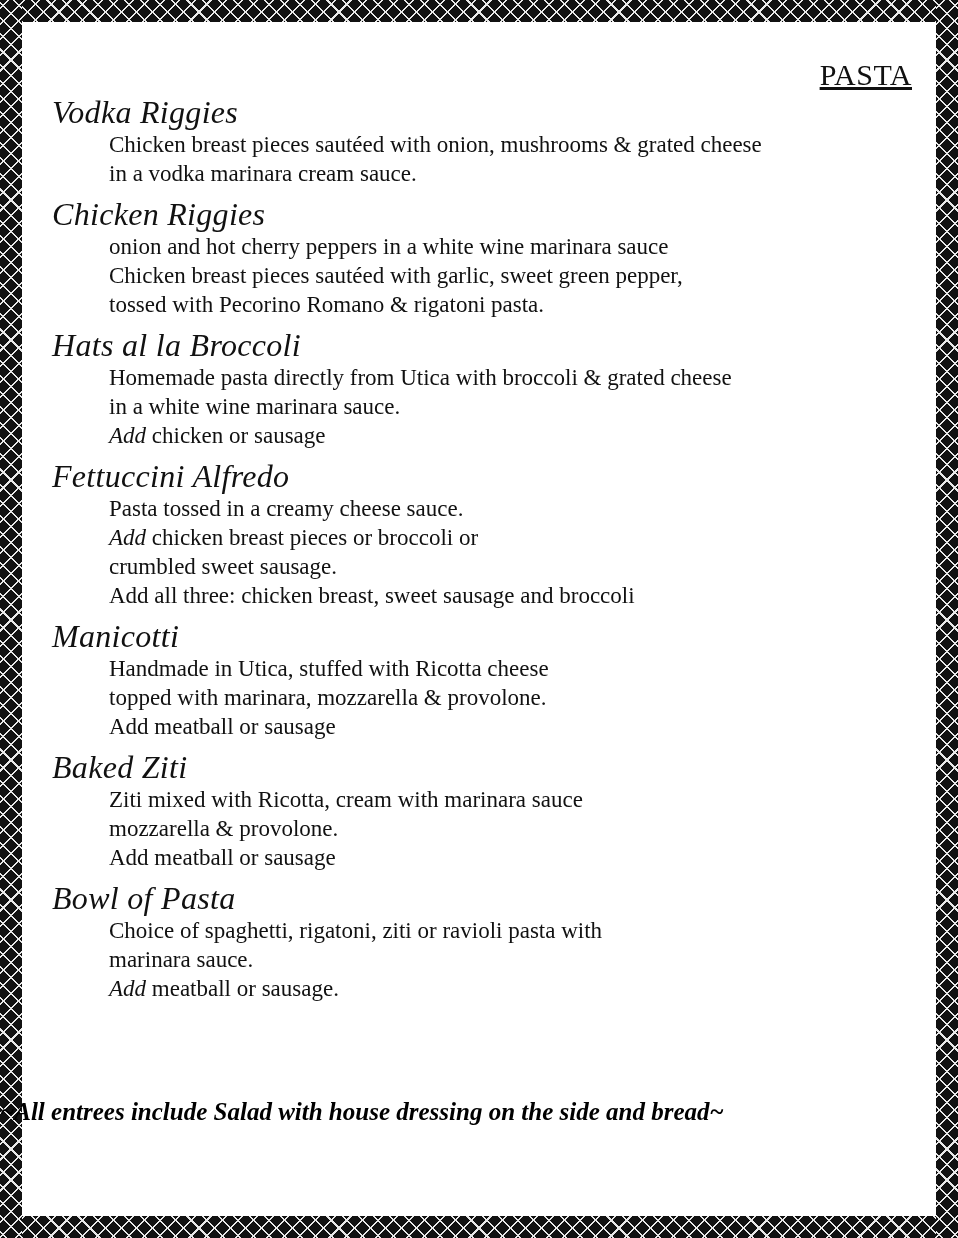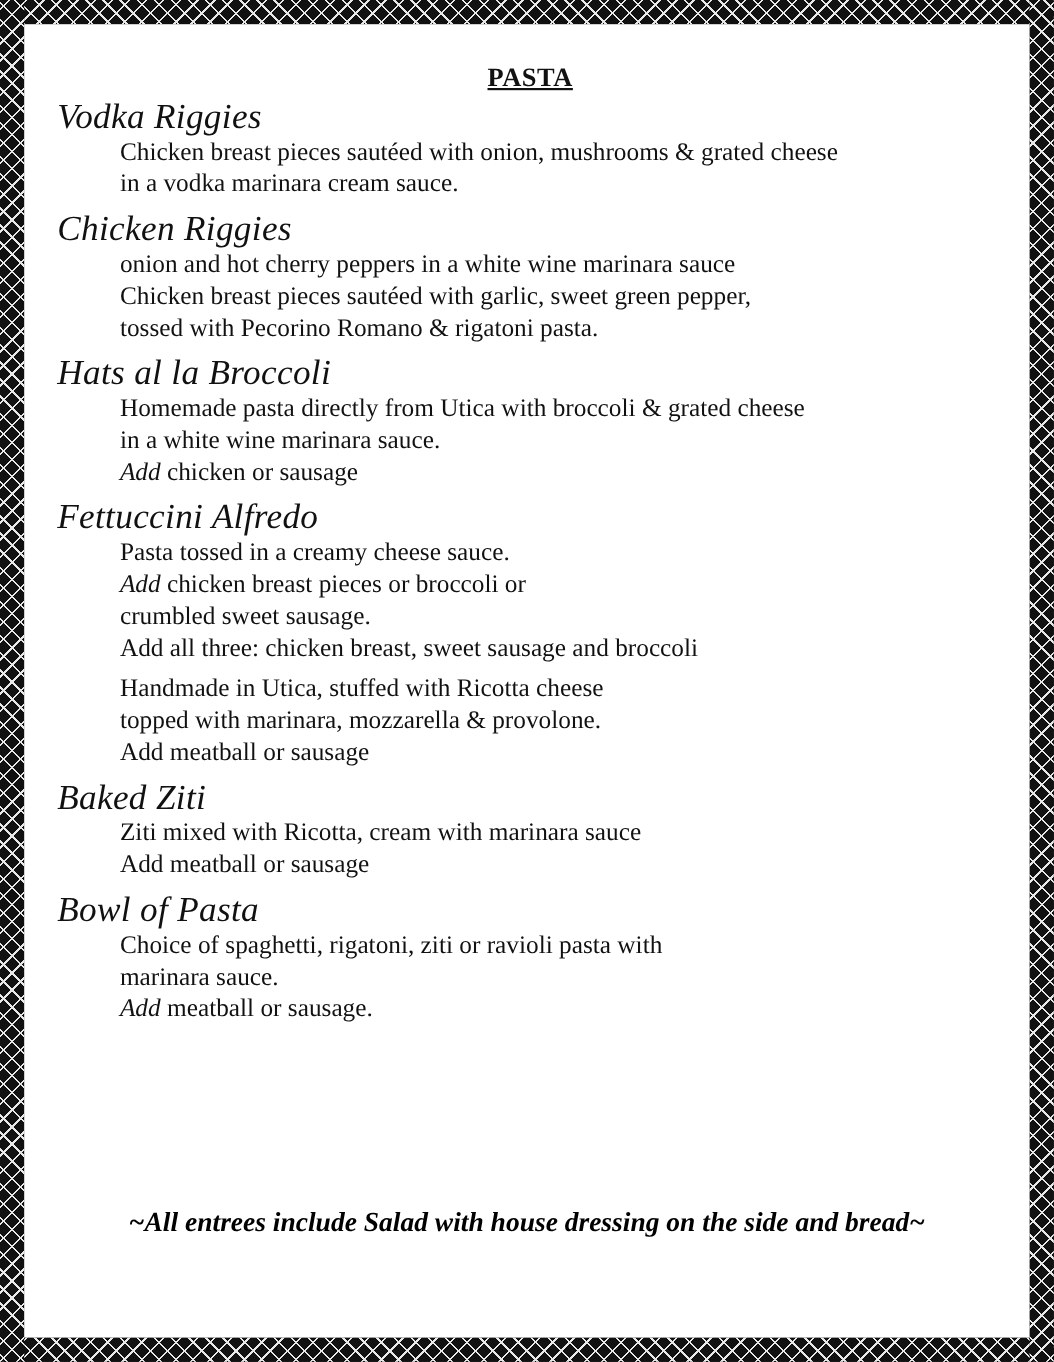--- a/index.html
+++ b/index.html
@@ -20,37 +20,37 @@
   .knot.right { right: 0; top: 0; width: 22px; height: 1238px; }
   .inner {
     position: absolute; left: 22px; top: 22px; right: 22px; bottom: 22px;
     background: #fff;
   }
   .content {
     position: absolute; left: 52px; top: 52px; width: 860px;
     font-family: "DejaVu Serif", "Liberation Serif", serif; color: #111;
   }
   .section-title {
-    text-align: center; font-family: "Liberation Serif", serif; font-weight: bold;
-    font-size: 24px; text-decoration: underline; letter-spacing: 0.5px;
+    text-align: right; font-family: "Liberation Serif", serif; font-weight: normal;
+    font-size: 30px; text-decoration: underline; letter-spacing: 0.5px;
     margin: 6px 0 2px 0; padding-left: 0;
   }
   .item { margin-bottom: 8px; }
   .item-name {
     font-family: "Liberation Serif", serif; font-style: italic;
     font-size: 32px; line-height: 36px; letter-spacing: 0.3px;
   }
   .item-desc {
     font-family: "Liberation Serif", serif;
     font-size: 23px; line-height: 29px; padding-left: 57px;
   }
   .item-desc .line { display: block; white-space: nowrap; }
   .item-desc em { font-style: italic; }
   .footer {
-    position: absolute; left: 0; top: 1098px; width: 958px; text-align: center;
+    position: absolute; left: 0; top: 1098px; width: 958px; 
     font-family: "Liberation Serif", serif; font-style: italic; font-weight: bold;
     font-size: 25px;
   }
 </style>
 </head>
 <body>
 
 <div class="frame">
   <div class="knot top"></div>
   <div class="knot bottom"></div>
@@ -88,30 +88,32 @@
       <div class="item">
         <div class="item-name">Fettuccini Alfredo</div>
         <div class="item-desc">
           <span class="line"><span>Pasta tossed in a creamy cheese sauce.</span></span>
           <span class="line"><em>Add</em><span> chicken breast pieces or broccoli or</span></span>
           <span class="line"><span>crumbled sweet sausage.</span></span>
           <span class="line"><span>Add all three: chicken breast, sweet sausage and broccoli</span></span>
         </div>
       </div>
       <div class="item">
+        <div class="item-name">Manicotti</div>
         <div class="item-desc">
           <span class="line"><span>Handmade in Utica, stuffed with Ricotta cheese</span></span>
           <span class="line"><span>topped with marinara, mozzarella &amp; provolone.</span></span>
           <span class="line"><span>Add meatball or sausage</span></span>
         </div>
       </div>
       <div class="item">
         <div class="item-name">Baked Ziti</div>
         <div class="item-desc">
           <span class="line"><span>Ziti mixed with Ricotta, cream with marinara sauce</span></span>
+          <span class="line"><span>mozzarella &amp; provolone.</span></span>
           <span class="line"><span>Add meatball or sausage</span></span>
         </div>
       </div>
       <div class="item">
         <div class="item-name">Bowl of Pasta</div>
         <div class="item-desc">
           <span class="line"><span>Choice of spaghetti, rigatoni, ziti or ravioli pasta with</span></span>
           <span class="line"><span>marinara sauce.</span></span>
           <span class="line"><em>Add</em><span> meatball or sausage.</span></span>
         </div>

